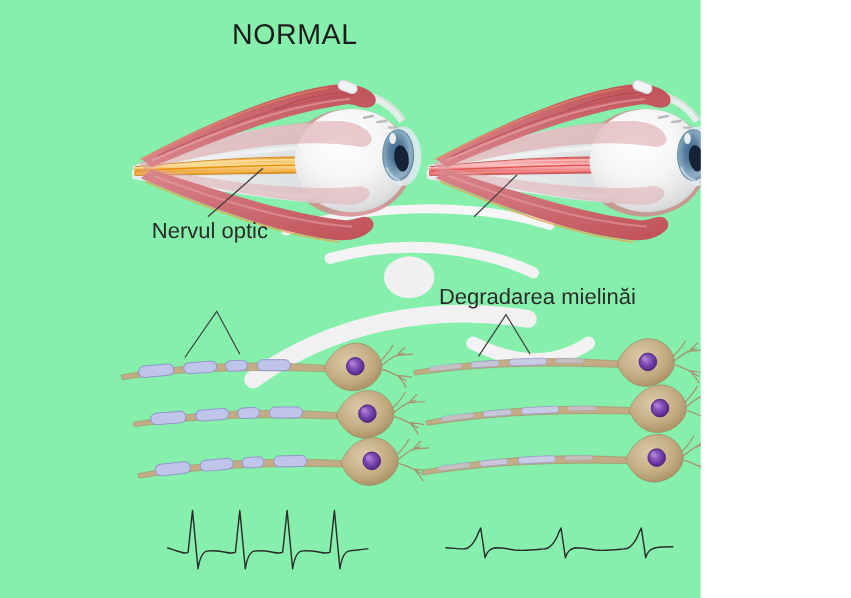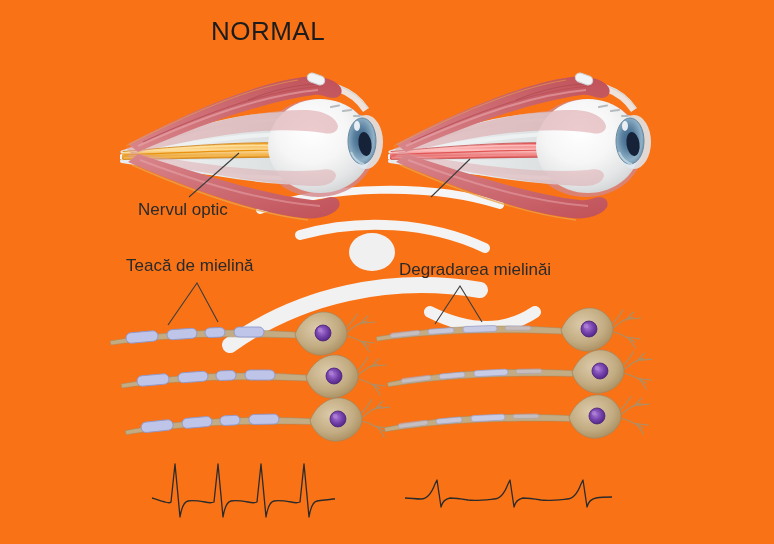--- a/index.html
+++ b/index.html
@@ -1,25 +1,25 @@
 <!DOCTYPE html>
 <html><head>
 <meta charset="utf-8">
 <style>
   html,body{margin:0;padding:0;background:#ffffff;}
   #stage{
-    position:relative;width:774px;height:544px;background:#f97316;overflow:hidden;
+    position:relative;width:637px;height:544px;background:#86efac;overflow:hidden;
     font-family:"Liberation Sans", sans-serif;color:#1d1d1d;
   }
   .title{
     position:absolute;transform:translateX(-50%);font-size:26px;letter-spacing:.5px;
     white-space:nowrap;color:#1c1c1c;
   }
   .lbl{
-    position:absolute;font-size:17px;color:#2a2a2a;white-space:nowrap;line-height:22px;
+    position:absolute;font-size:20px;color:#2a2a2a;white-space:nowrap;line-height:22px;
   }
   svg{position:absolute;left:0;top:0;}
 </style>
 </head>
 <body>
 
 <div id="stage">
 
 <svg width="774" height="544" viewBox="0 0 774 544">
   <defs>
@@ -278,16 +278,15 @@
            L583,480 L587,507 C588,503 591,499 596,498 C602,497 608,497 612,497"></path>
 </svg>
 
   <div class="title" style="left:268px;top:16px">NORMAL</div>
 
   <div class="lbl" style="left:138px;top:199px">Nervul optic</div>
 
   <div class="lbl" style="left:384px;top:198px">
   </div>
 
-  <div class="lbl" style="left:126px;top:255px">Teacă de mielină</div>
   <div class="lbl" style="left:399px;top:259px">Degradarea mielinăi</div>
 
 </div>
 
 </body></html>

